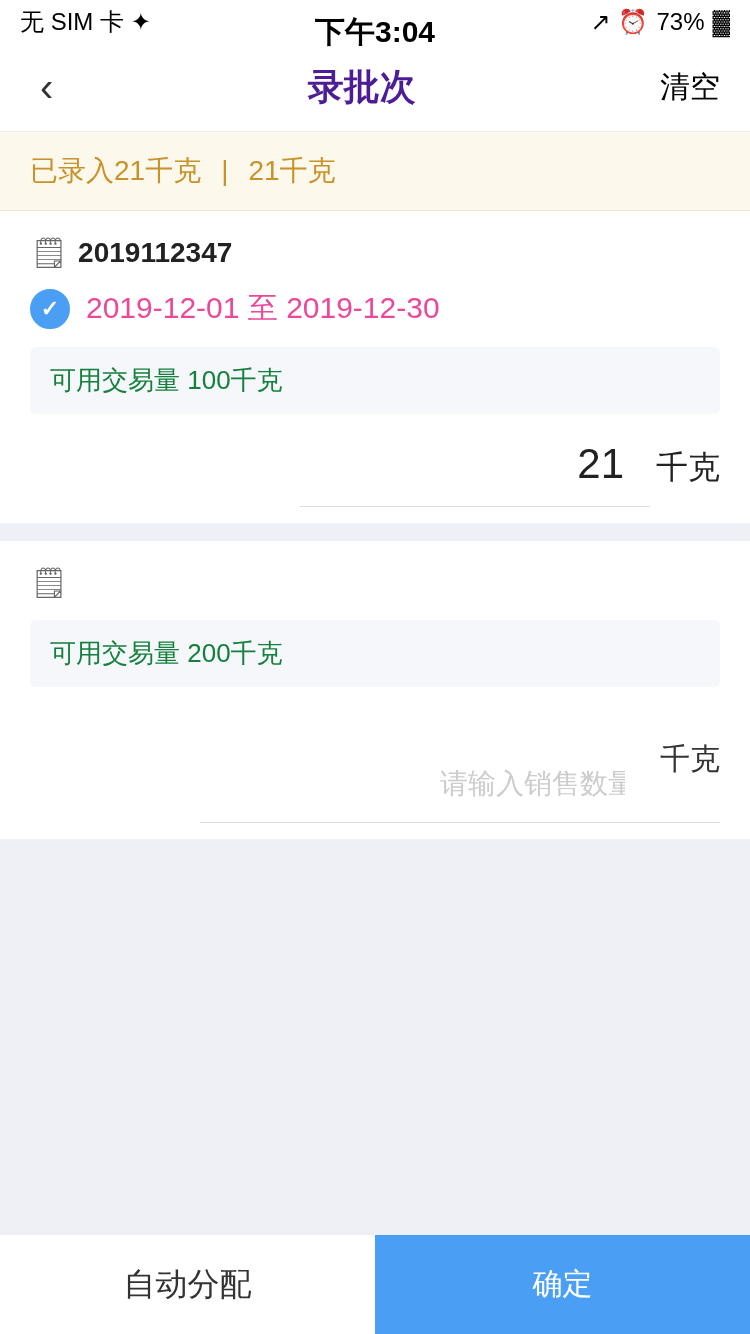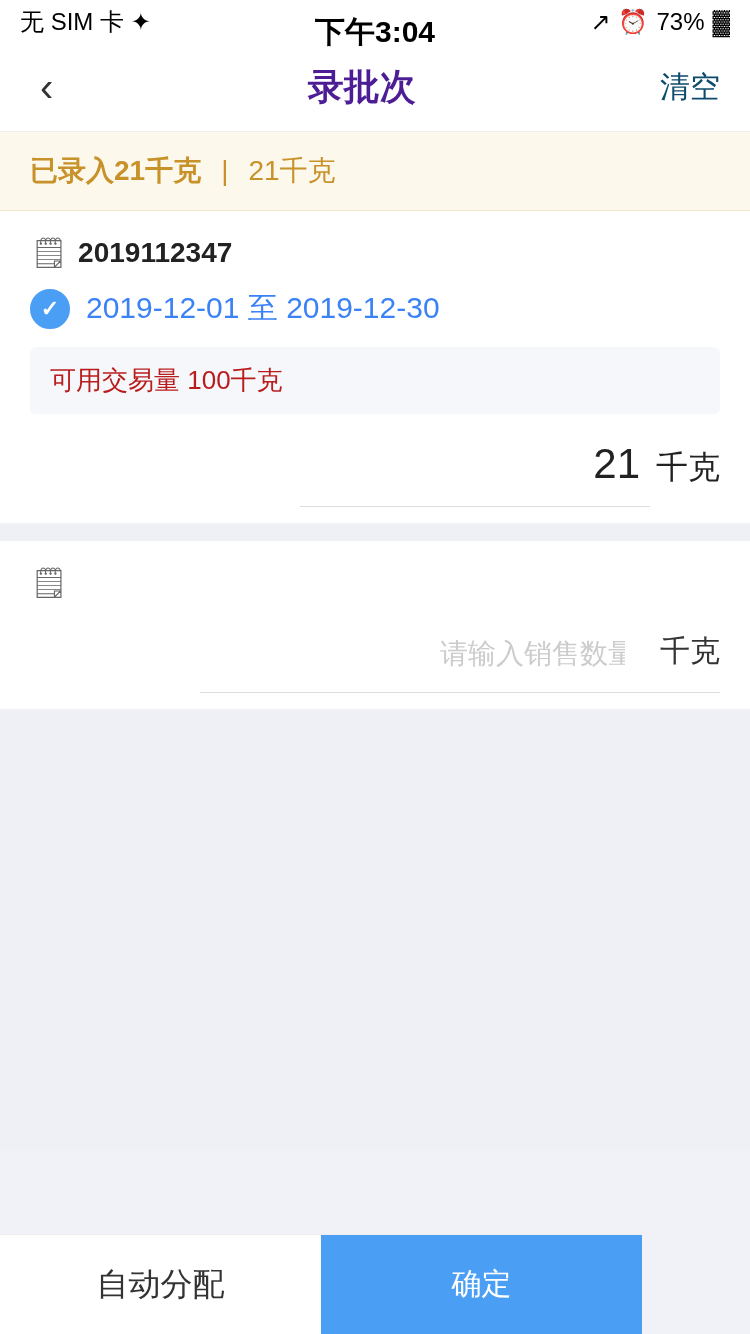--- a/index.html
+++ b/index.html
@@ -61,37 +61,37 @@
       cursor: pointer;
       padding: 10px;
     }
     .nav-title {
       font-size: 36px;
       font-weight: 600;
       color: #4c1d95;
     }
     .nav-clear {
       font-size: 30px;
-      color: #0c4a6e;
+      color: #000000;
       cursor: pointer;
     }
 
     
     .info-banner {
       background: #fdf8ec;
       padding: 20px 30px;
       display: flex;
       align-items: center;
       gap: 20px;
       border-bottom: 1px solid #f0e8cc;
     }
     .info-label {
       color: #c8922a;
       font-size: 28px;
-      font-weight: 700;
+      font-weight: 400;
     }
     .info-divider {
       color: #c8922a;
       font-size: 28px;
     }
     .info-value {
       color: #c8922a;
       font-size: 28px;
       font-weight: 400;
     }
@@ -138,47 +138,48 @@
       border-color: #4a9ff5;
     }
     .radio-circle.selected::after {
       content: '✓';
       color: #fff;
       font-size: 22px;
       font-weight: bold;
     }
     .batch-date {
       font-size: 30px;
-      color: #3b82f6;
+      color: #ec4899;
     }
     .batch-quantity-row {
       margin: 10px 30px 10px 30px;
       background: #f5f7fa;
       border-radius: 6px;
       padding: 16px 20px;
       font-size: 26px;
-      color: #b91c1c;
+      color: #15803d;
     }
 
     
     .input-row {
       display: flex;
       align-items: center;
       justify-content: flex-end;
       padding: 20px 30px;
       gap: 20px;
     }
     .quantity-input {
       font-size: 36px;
       color: #0f766e;
       text-align: right;
       border: none;
       outline: none;
       background: transparent;
       width: 200px;
+      margin-top: 43px;
     }
     .quantity-input::placeholder {
       color: #ccc;
       font-size: 28px;
     }
     .unit-label {
       font-size: 30px;
       color: #333;
       font-weight: 500;
     }
@@ -186,21 +187,21 @@
       border-bottom: 1px solid #ddd;
       margin: 0 30px 0 200px;
     }
 
     
     .value-display-row {
       display: flex;
       align-items: baseline;
       justify-content: flex-end;
       padding: 16px 30px;
-      gap: 16px;
+      gap: 32px;
     }
     .value-number {
       font-size: 42px;
       color: #222;
       font-weight: 500;
     }
     .value-unit {
       font-size: 32px;
       color: #222;
     }
@@ -219,21 +220,21 @@
     .empty-area {
       background: #eef0f5;
       height: 440px;
     }
 
     
     .bottom-actions {
       position: fixed;
       bottom: 0;
       left: 0;
-      width: 642px;
+      width: 750px;
       height: 100px;
       display: flex;
       background: #a3a3a3;
       border-top: 1px solid #eee;
     }
     .btn-auto {
       flex: 1;
       display: flex;
       align-items: center;
       justify-content: center;
@@ -303,20 +304,21 @@
   <div class="value-underline"></div>
   <div style="height:16px;"></div>
 </div>
 
 <div class="section-divider"></div>
 
 <div class="batch-card">
   <div class="batch-header">
     <span class="batch-id-icon">🗒</span>
   </div>
+  <div class="batch-quantity-row">可用交易量 200千克</div>
 
   <div class="input-row">
     <input class="quantity-input" type="number" placeholder="请输入销售数量" style="">
     <span class="unit-label">千克</span>
   </div>
   <div class="input-underline"></div>
   <div style="height:16px;"></div>
 </div>
 
 <div class="empty-area"></div>

